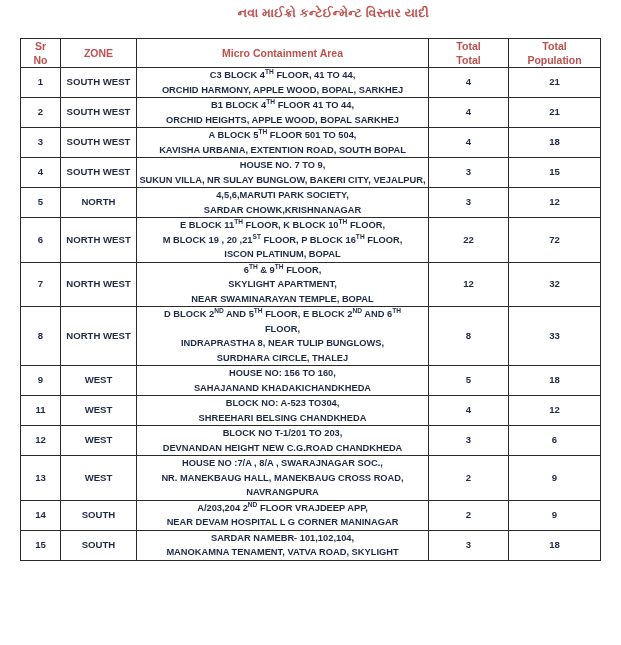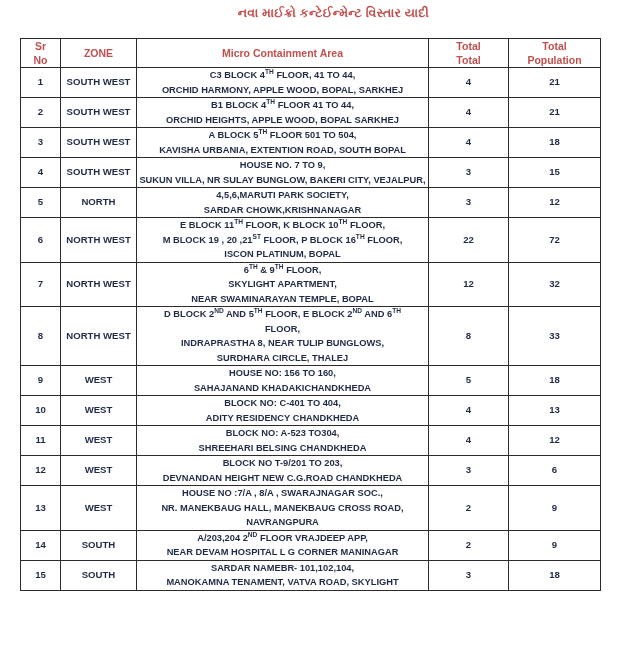--- a/index.html
+++ b/index.html
@@ -202,44 +202,34 @@
             <td class="cell srno">9</td>
             <td class="cell zone">WEST</td>
             <td class="cell area">
               <span class="ln">HOUSE NO: 156 TO 160,</span>
               <span class="ln">SAHAJANAND KHADAKICHANDKHEDA</span>
             </td>
             <td class="cell houses">5</td>
             <td class="cell pop">18</td>
           </tr>
           <tr>
-            <td class="cell srno">10</td>
-            <td class="cell zone">WEST</td>
-            <td class="cell area">
-              <span class="ln">BLOCK NO: C-401 TO 404,</span>
-              <span class="ln">ADITY RESIDENCY CHANDKHEDA</span>
-            </td>
-            <td class="cell houses">4</td>
-            <td class="cell pop">13</td>
-          </tr>
-          <tr>
             <td class="cell srno">11</td>
             <td class="cell zone">WEST</td>
             <td class="cell area">
               <span class="ln">BLOCK NO: A-523 TO304,</span>
               <span class="ln">SHREEHARI BELSING CHANDKHEDA</span>
             </td>
             <td class="cell houses">4</td>
             <td class="cell pop">12</td>
           </tr>
           <tr>
             <td class="cell srno">12</td>
             <td class="cell zone">WEST</td>
             <td class="cell area">
-              <span class="ln">BLOCK NO T-9/201 TO 203,</span>
+              <span class="ln">BLOCK NO T-1/201 TO 203,</span>
               <span class="ln">DEVNANDAN HEIGHT NEW C.G.ROAD CHANDKHEDA</span>
             </td>
             <td class="cell houses">3</td>
             <td class="cell pop">6</td>
           </tr>
           <tr>
             <td class="cell srno">13</td>
             <td class="cell zone">WEST</td>
             <td class="cell area">
               <span class="ln">HOUSE NO :7/A , 8/A , SWARAJNAGAR SOC.,</span>

